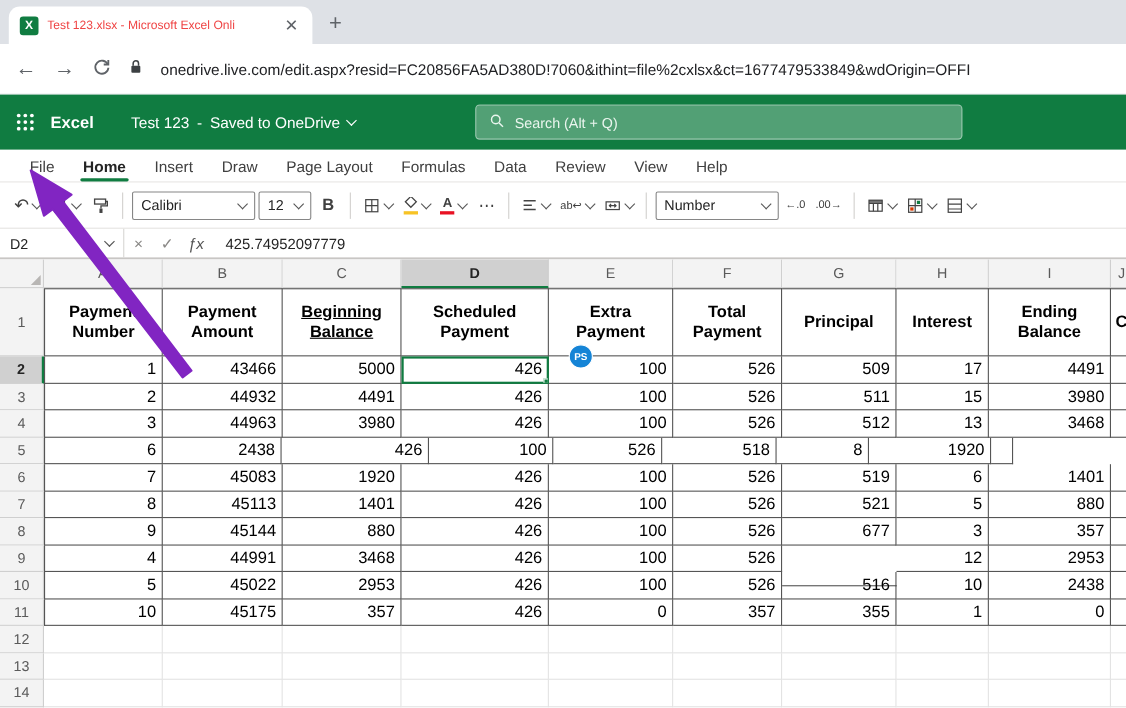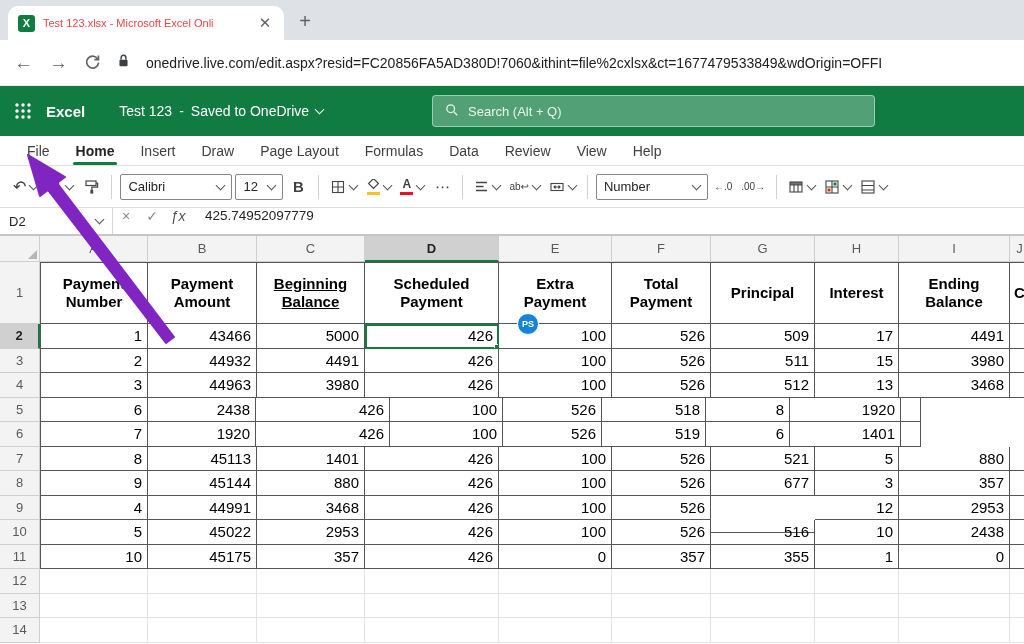--- a/index.html
+++ b/index.html
@@ -37,21 +37,21 @@
   .toolbar { height:42px; background:#fff; display:flex; align-items:center; gap:3px; padding-left:10px; border-bottom:1px solid #e1dfdd; }
   .tbtn { height:30px; min-width:24px; padding:0 3px; display:flex; align-items:center; justify-content:center; gap:4px; color:#404040; border-radius:2px; }
   .tbtn svg { display:block; }
   .tsel { height:26px; border:1px solid #868686; border-radius:2px; display:flex; align-items:center; justify-content:space-between; gap:8px; padding:0 7px; font-size:13px; color:#242424; background:#fff; }
   .sep { width:1px; height:24px; background:#d2d0ce; margin:0 5px; flex:0 0 auto; }
   .acol { display:flex; flex-direction:column; align-items:center; line-height:1; gap:2px; }
   .cbar { width:13px; height:3px; }
   .smalltxt { font-size:10px; color:#404040; }
 
   
-  .fbar { height:28px; background:#fff; display:flex; align-items:flex-start; border-bottom:2px solid #c8c6c4; }
+  .fbar { height:28px; background:#fff; display:flex; align-items:center; border-bottom:2px solid #c8c6c4; }
   .namebox { width:112px; height:100%; display:flex; align-items:center; justify-content:space-between; padding:0 9px; font-size:13px; color:#242424; }
   .fdivider { width:1px; height:100%; background:#d8d6d4; }
   .fico { width:26px; text-align:center; font-size:14px; color:#8a8886; }
   .fx { font-style:italic; color:#555; font-size:14px; }
   .fvalue { font-size:13.5px; color:#242424; margin-left:14px; }
 
   
   .grid { position:relative; background:#fff; }
   .gridrow { display:flex; }
   .colheadrow { height:26px; }
@@ -366,20 +366,21 @@
         <div class="cell b" style="width: 113px;">100</div>
         <div class="cell b" style="width: 99px;">526</div>
         <div class="cell b" style="width: 104px;">518</div>
         <div class="cell b" style="width: 84px;">8</div>
         <div class="cell b" style="width: 111px;">1920</div>
         <div class="cell b" style="width: 20px;"></div>
       </div>
       <div class="gridrow" style="height: 24.5px;">
         <div class="rowh">6</div>
         <div class="cell b first" style="width: 108px;">7</div>
+        <div class="cell b" style="width: 109px;">45083</div>
         <div class="cell b" style="width: 108px;">1920</div>
         <div class="cell b" style="width: 134px;">426</div>
         <div class="cell b" style="width: 113px;">100</div>
         <div class="cell b" style="width: 99px;">526</div>
         <div class="cell b" style="width: 104px;">519</div>
         <div class="cell b" style="width: 84px;">6</div>
         <div class="cell b" style="width: 111px;">1401</div>
         <div class="cell b" style="width: 20px;"></div>
       </div>
       <div class="gridrow" style="height: 24.5px;">

